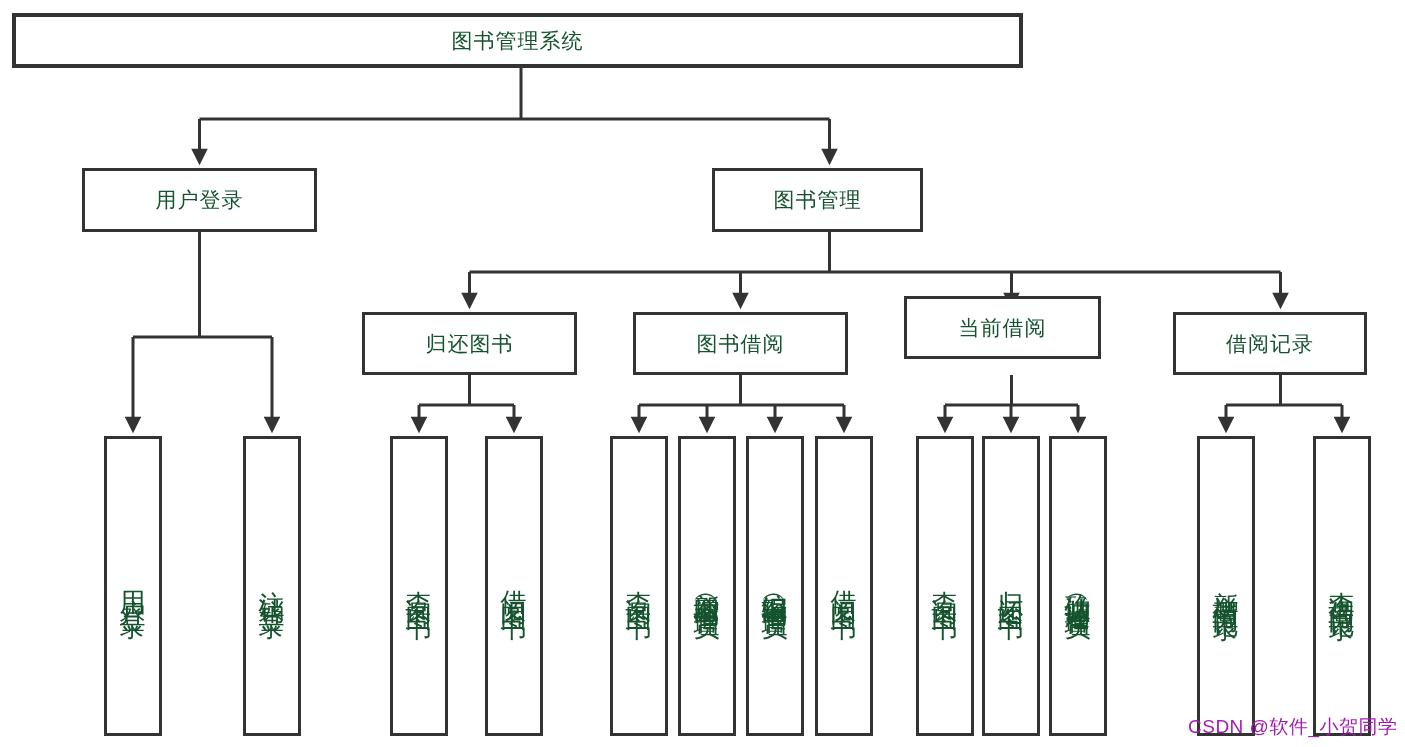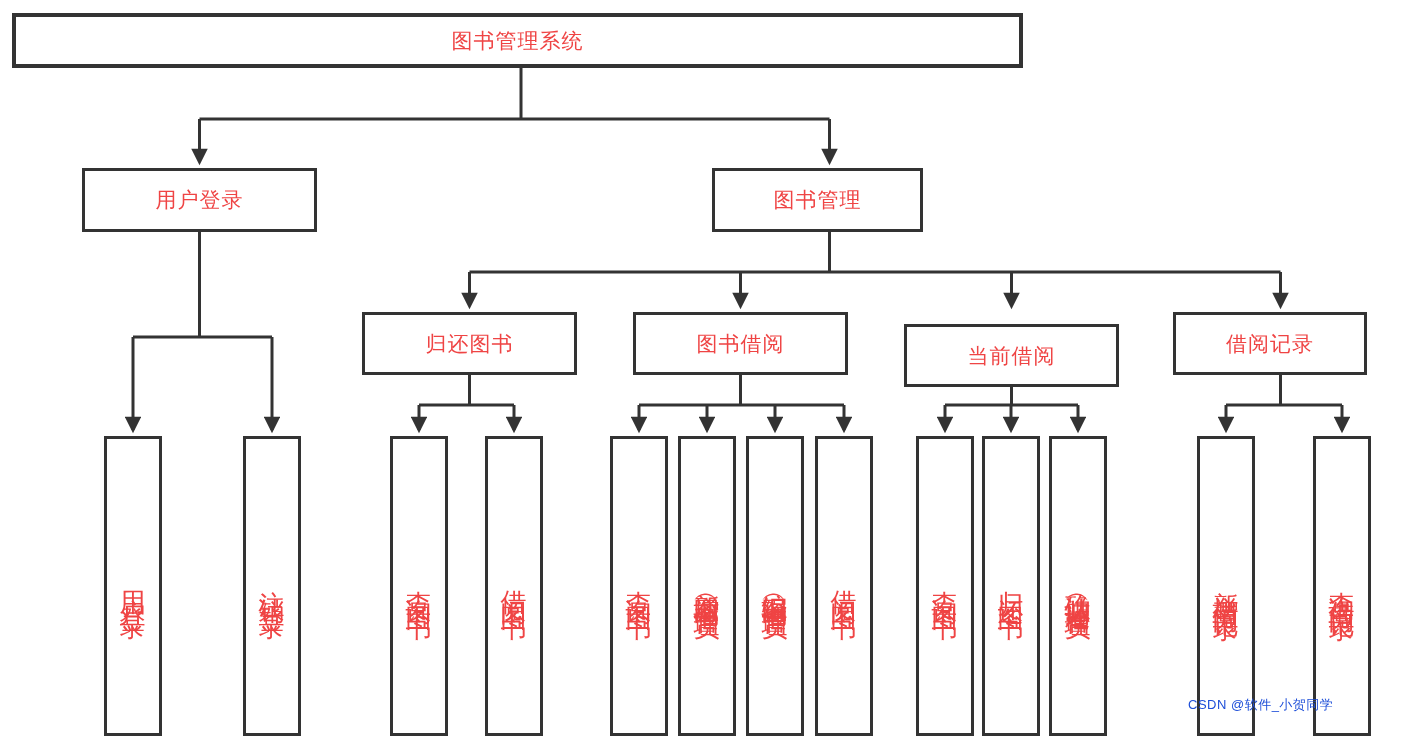--- a/index.html
+++ b/index.html
@@ -3,31 +3,31 @@
 <meta charset="utf-8">
 <style>
   html,body{margin:0;padding:0;background:#ffffff;}
   .canvas{
     position:relative;width:1405px;height:747px;background:#ffffff;
     font-family:"Liberation Sans",sans-serif;overflow:hidden;
   }
   .box{
     position:absolute;background:#ffffff;border:3px solid #333333;
     box-sizing:border-box;display:flex;align-items:center;justify-content:center;
-    color:#ef4444;z-index:2;
+    color:#14532d;z-index:2;
   }
   .root{border-width:4px;}
   .hlabel{font-size:21px;letter-spacing:1px;white-space:nowrap;}
   .vtext{
     writing-mode:vertical-rl;text-orientation:mixed;
     font-size:26px;line-height:1;white-space:nowrap;
   }
   .connectors{position:absolute;left:0;top:0;z-index:1;pointer-events:none;}
   .watermark{
-    position:absolute;left:1188px;top:696px;font-size:13px;color:#1d4ed8;
+    position:absolute;left:1188px;top:714px;font-size:19px;color:#a21caf;
     white-space:nowrap;z-index:3;letter-spacing:0.5px;
   }
 </style>
 </head>
 <body>
 
 <div class="canvas">
 
   <svg class="connectors" width="1405" height="747" viewBox="0 0 1405 747">
     <defs>
@@ -78,21 +78,21 @@
   <div class="box" style="left:712px;top:168px;width:211px;height:64px">
     <span class="hlabel">图书管理</span>
   </div>
 
   <div class="box" style="left:362px;top:312px;width:215px;height:63px">
     <span class="hlabel">归还图书</span>
   </div>
   <div class="box" style="left:633px;top:312px;width:215px;height:63px">
     <span class="hlabel">图书借阅</span>
   </div>
-  <div class="box" style="left:904px;top:324px;width:215px;height:63px">
+  <div class="box" style="left:904px;top:296px;width:197px;height:63px">
     <span class="hlabel">当前借阅</span>
   </div>
   <div class="box" style="left:1173px;top:312px;width:194px;height:63px">
     <span class="hlabel">借阅记录</span>
   </div>
 
   <div class="box" style="left:104px;top:436px;width:58px;height:300px">
     <span class="vtext" style="letter-spacing: 8px;">用户登录</span>
   </div>
   <div class="box" style="left:243px;top:436px;width:58px;height:300px">

